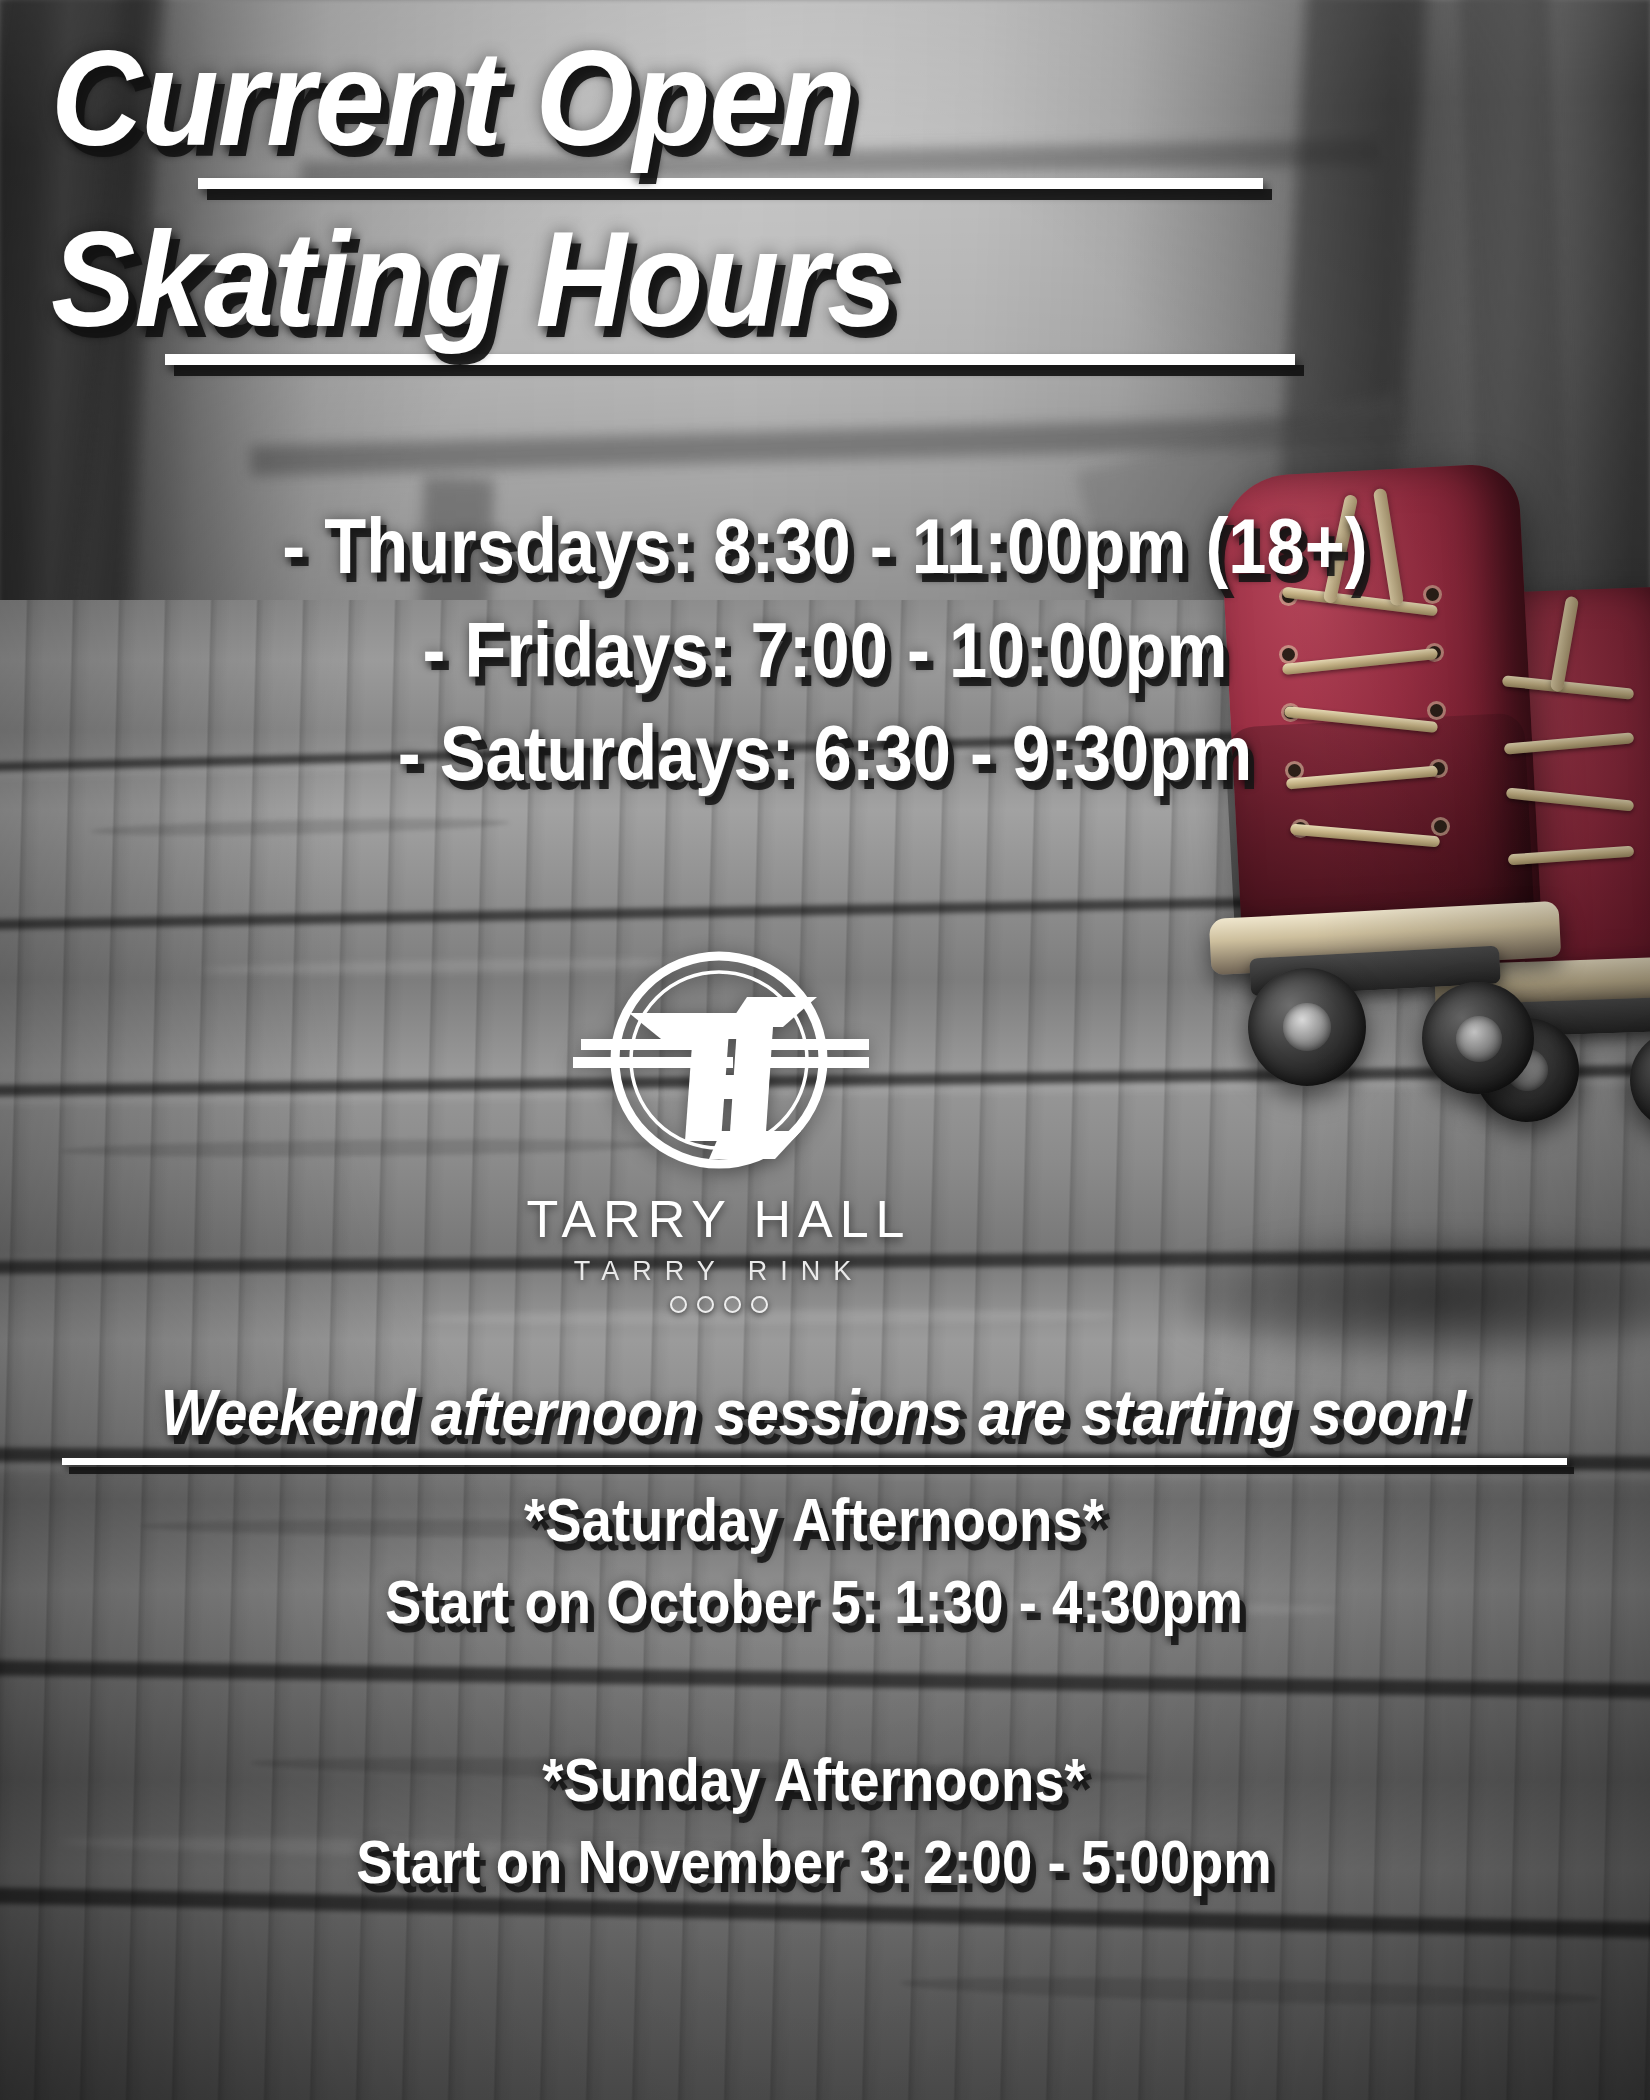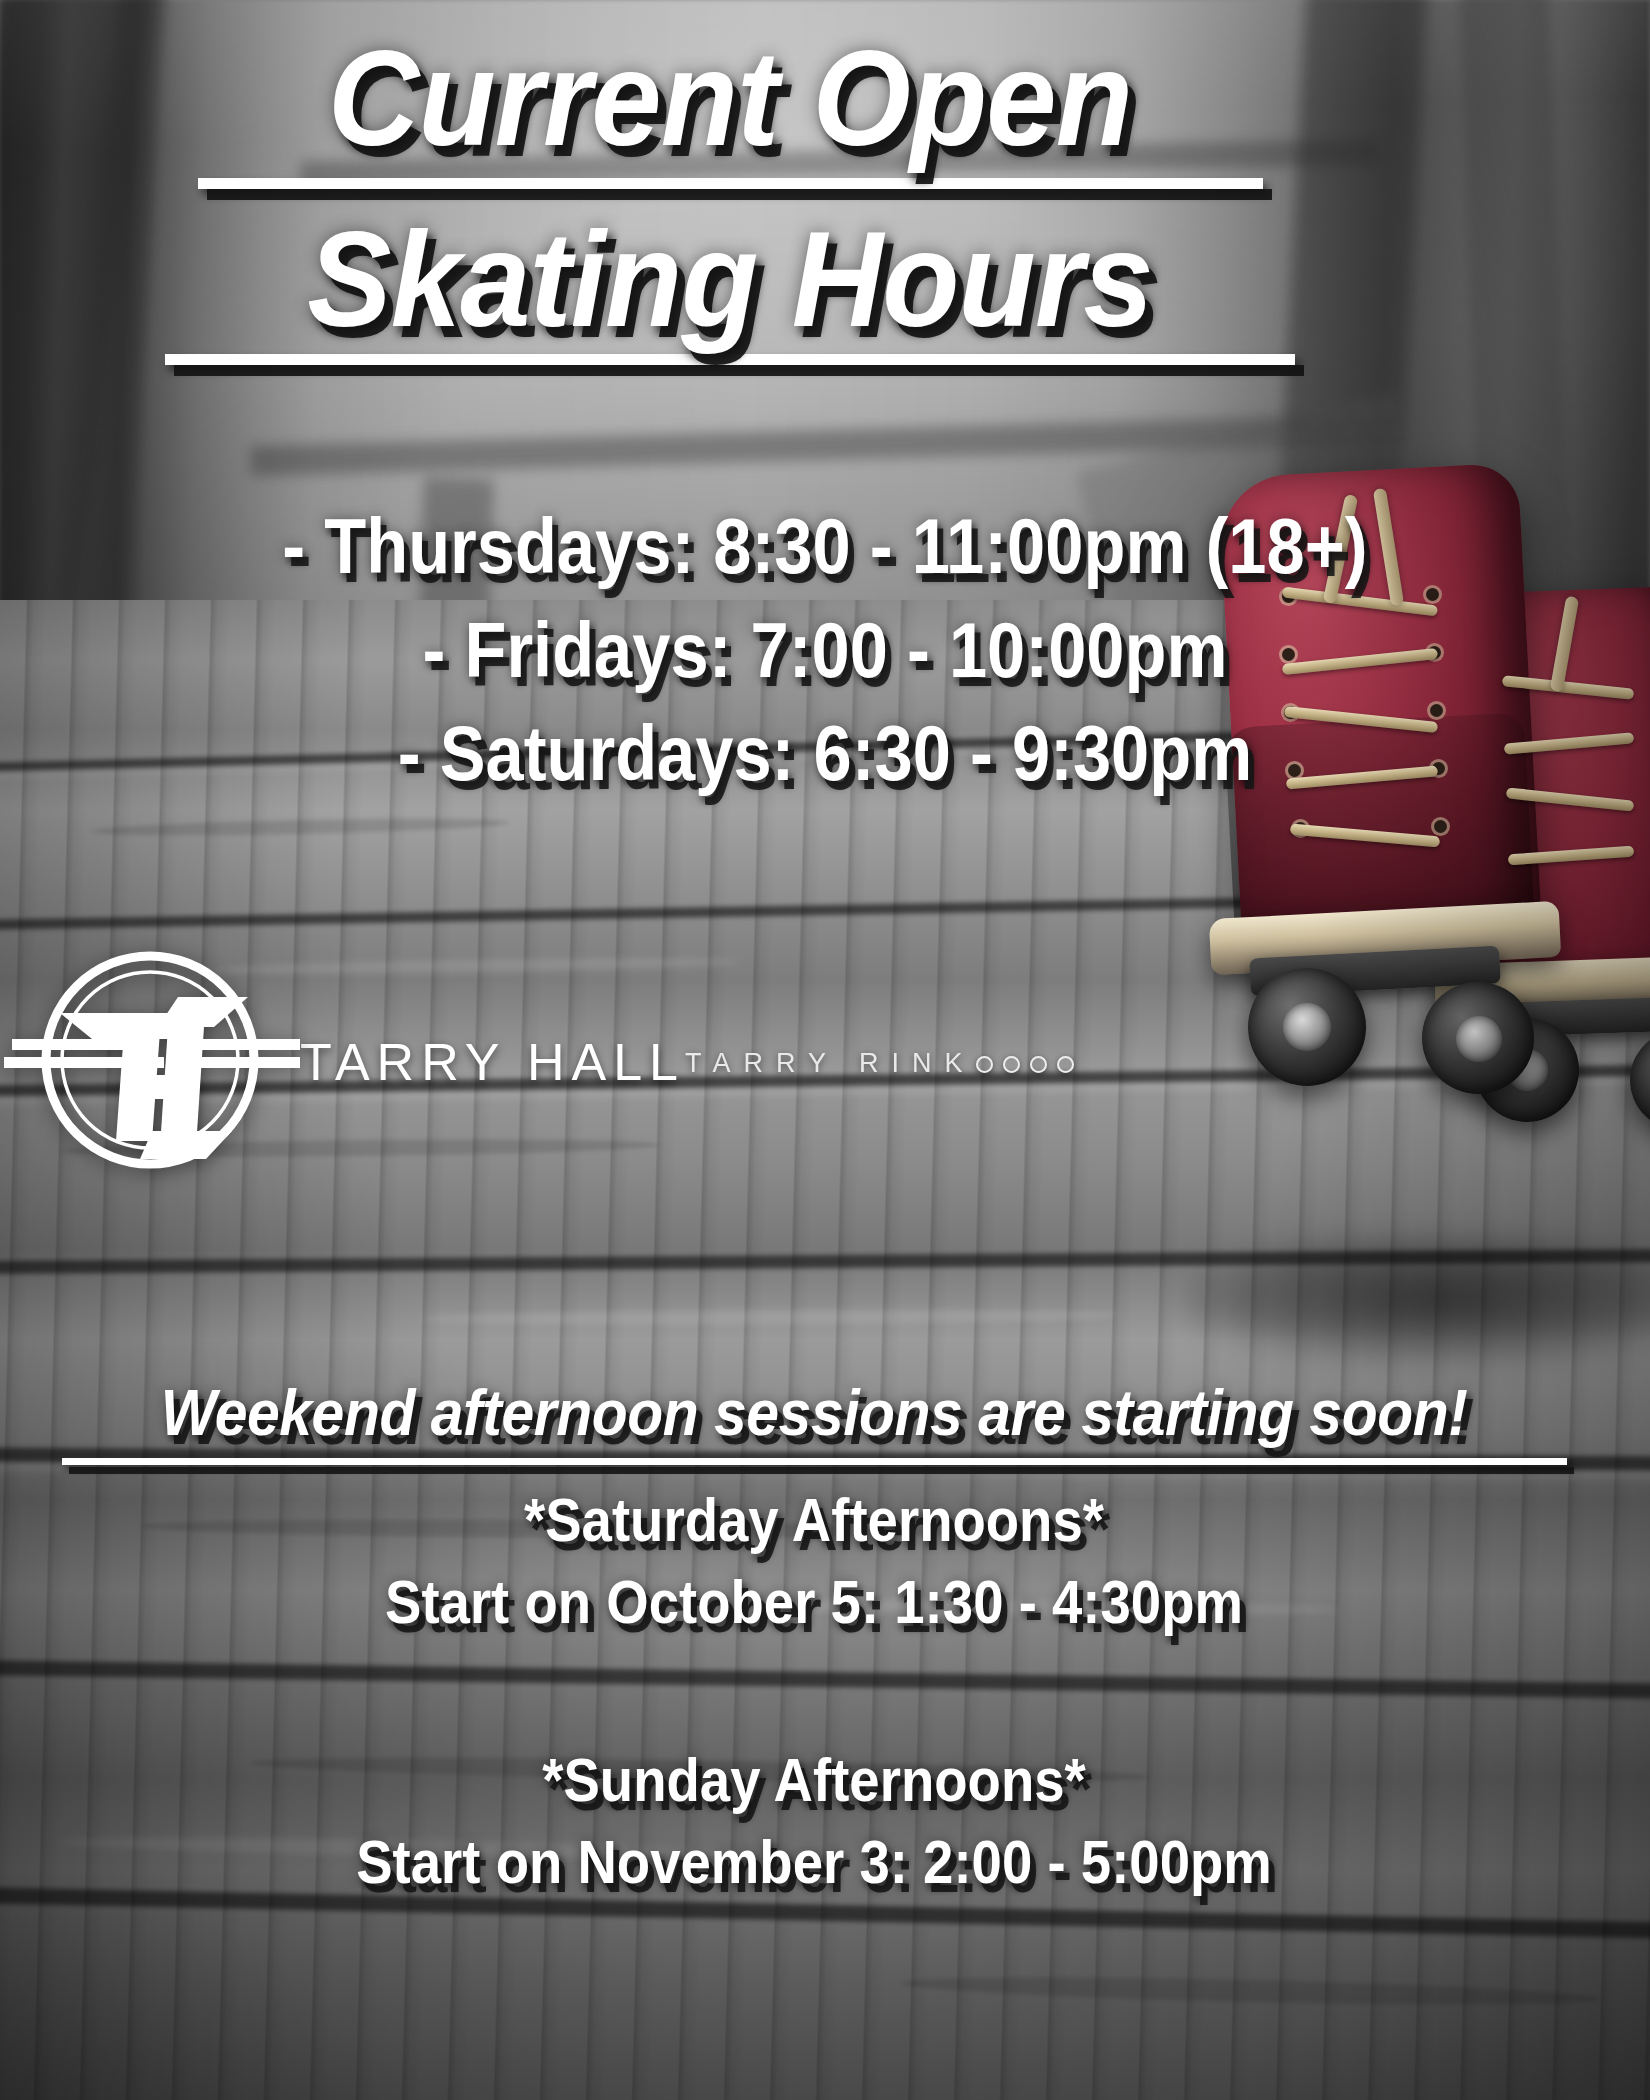--- a/index.html
+++ b/index.html
@@ -162,21 +162,21 @@
   }
   .shadow-soft{
     text-shadow:
       7px 9px 0 rgba(20,20,20,.88),
       4px 6px 8px rgba(0,0,0,.7),
       0 0 14px rgba(0,0,0,.4);
   }
 
   
   #title-block{
-    position:absolute; left:0; top:26px; width:1460px; text-align:center;
+    position:absolute; left:0; top:26px; width:1460px; text-align:left;
   }
   .title-line{
     display:block;
     color:#fff;
     font-family:"Liberation Sans Narrow","Liberation Sans", sans-serif;
     font-weight:700; font-style:italic;
     font-size:136px; line-height:1.07;
     letter-spacing:-1px;
     transform:scaleX(.93);
   }
@@ -197,21 +197,21 @@
     font-family:"Liberation Sans Narrow","Liberation Sans", sans-serif;
     font-weight:700; font-style:normal;
     font-size:78px; line-height:1.33;
     letter-spacing:0px;
     transform:scaleX(.88);
   }
 
   
   #logo{
     position:absolute; left:0; top:935px; width:1438px;
-    display:flex; flex-direction:row; align-items:center;
+    display:flex; flex-direction:column; align-items:center;
   }
   .logo-mark{
     position:relative; width:300px; height:250px;
     filter:drop-shadow(0 4px 10px rgba(0,0,0,.45));
   }
   .logo-name{
     color:#fff;
     font-family:"Liberation Sans", sans-serif;
     font-weight:400; font-size:52px; letter-spacing:7px;
     margin-top:4px;

